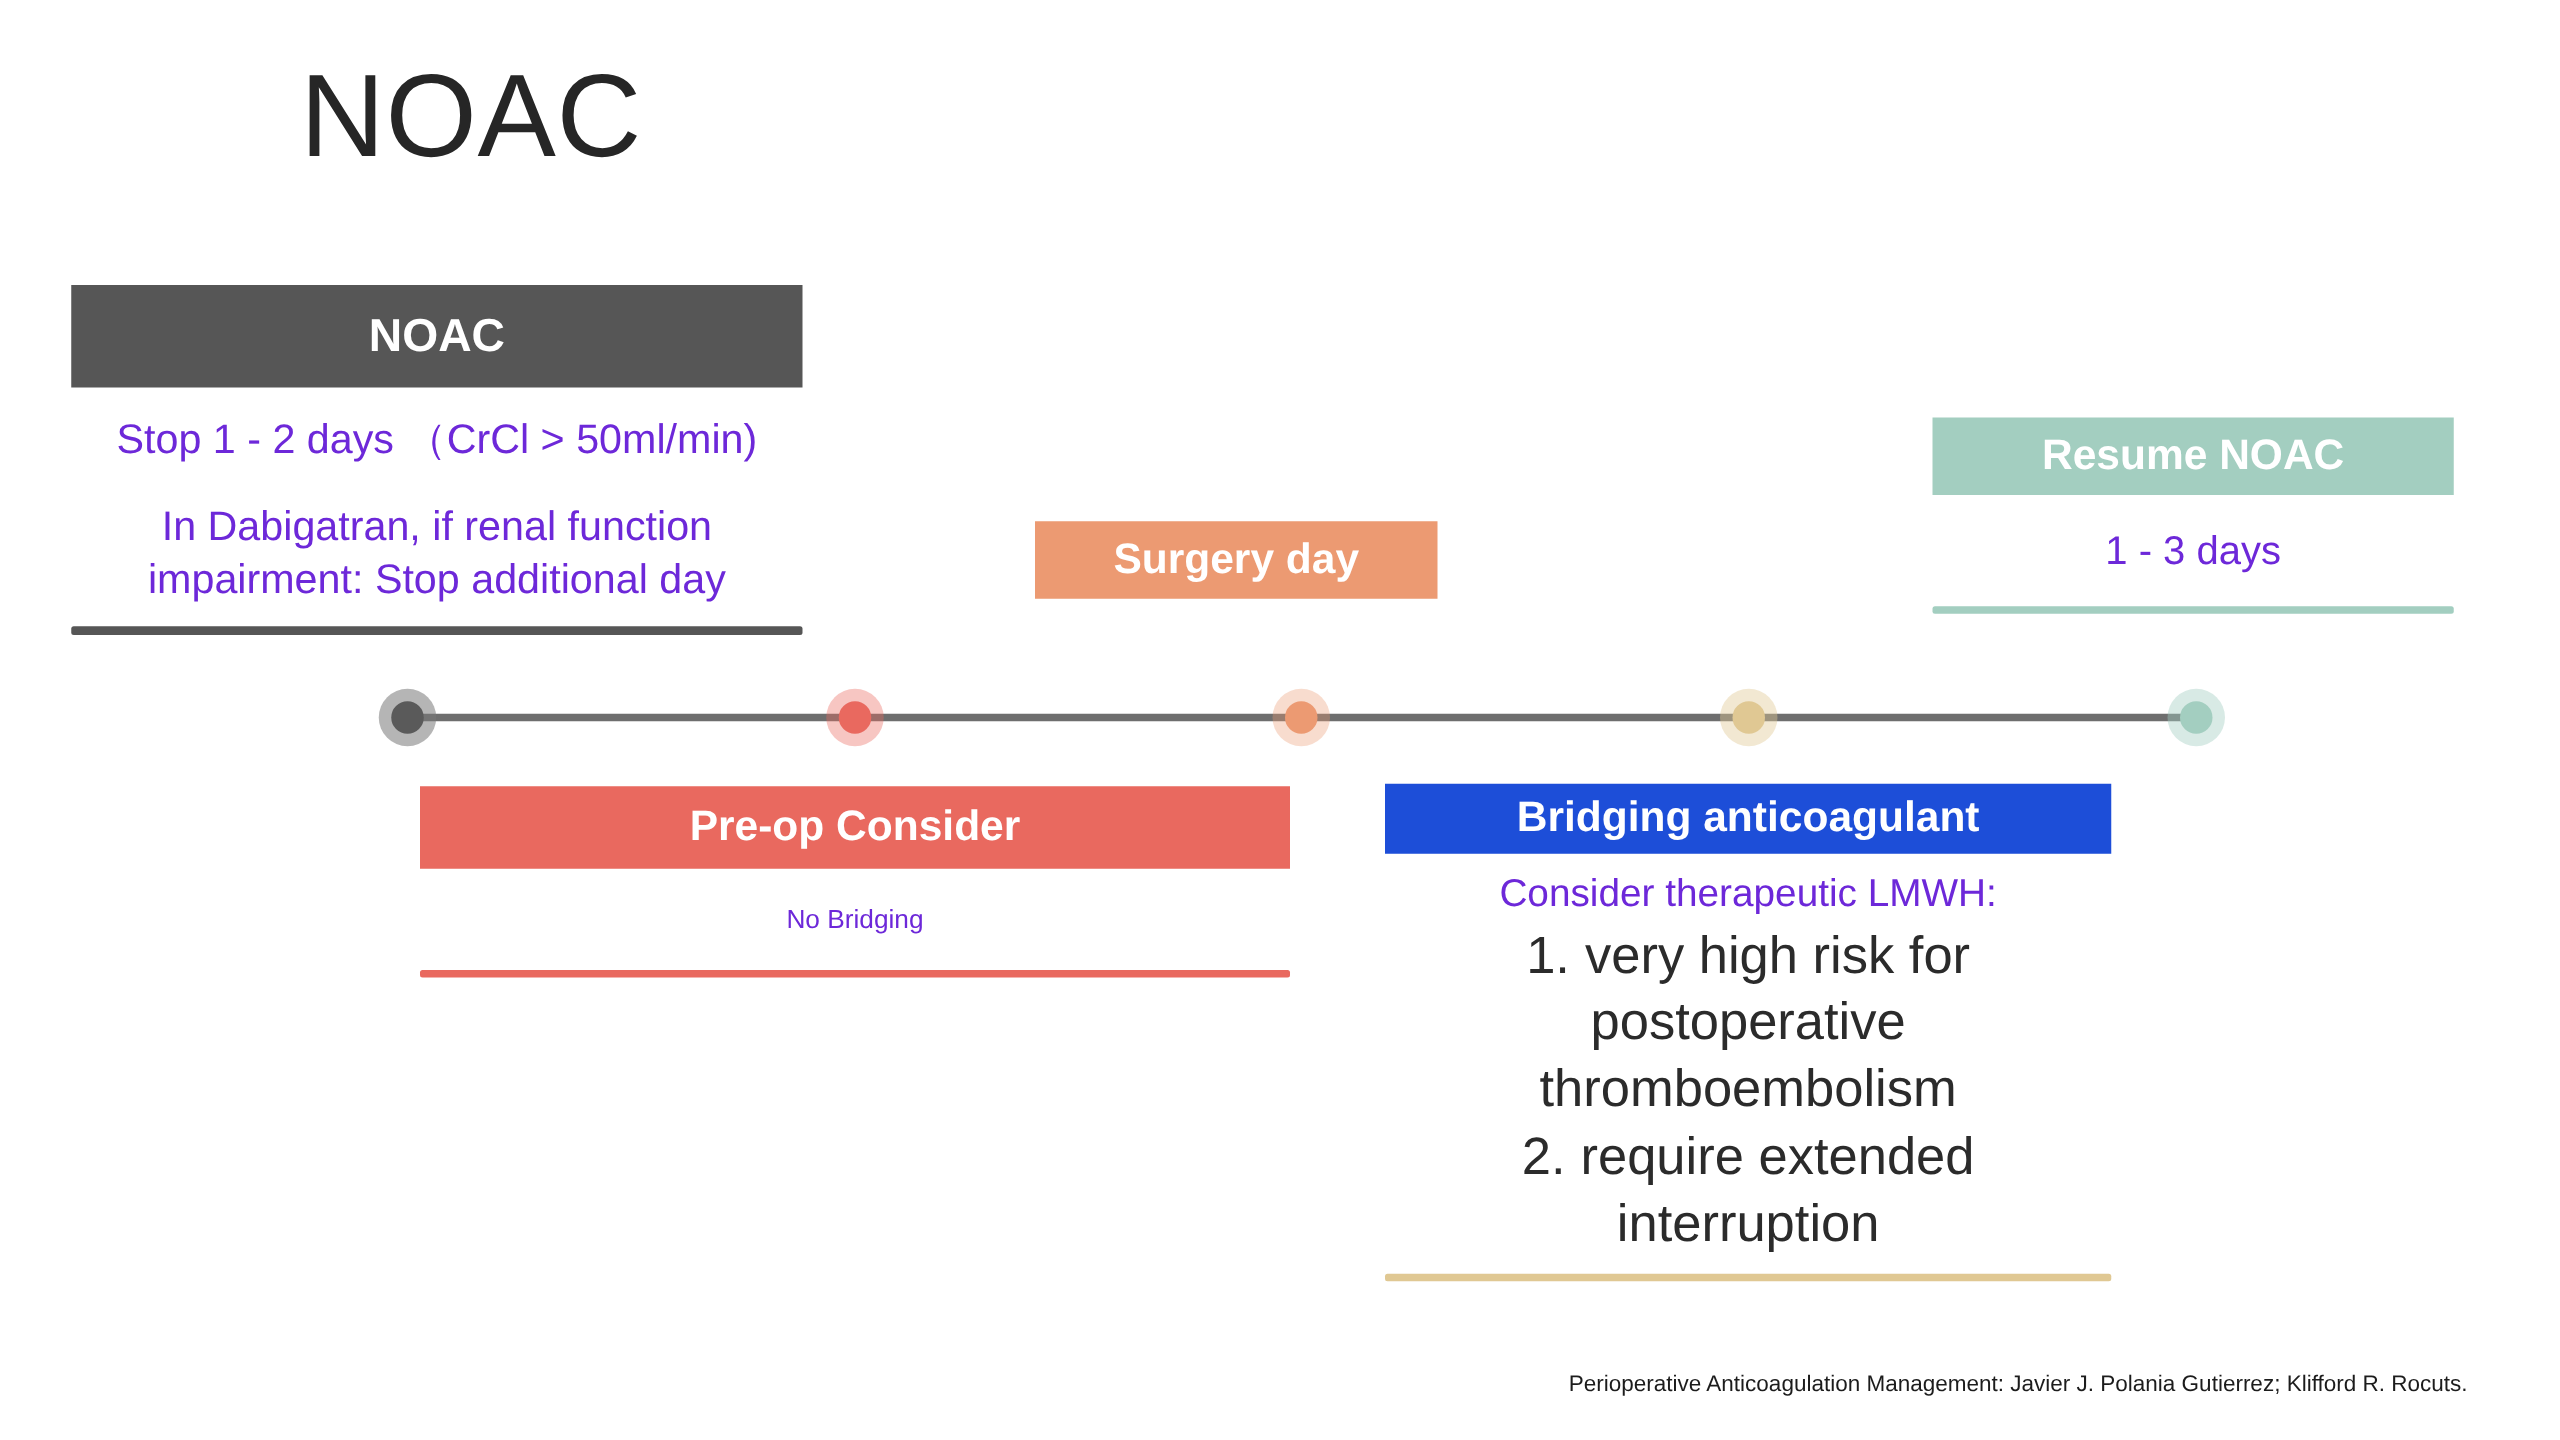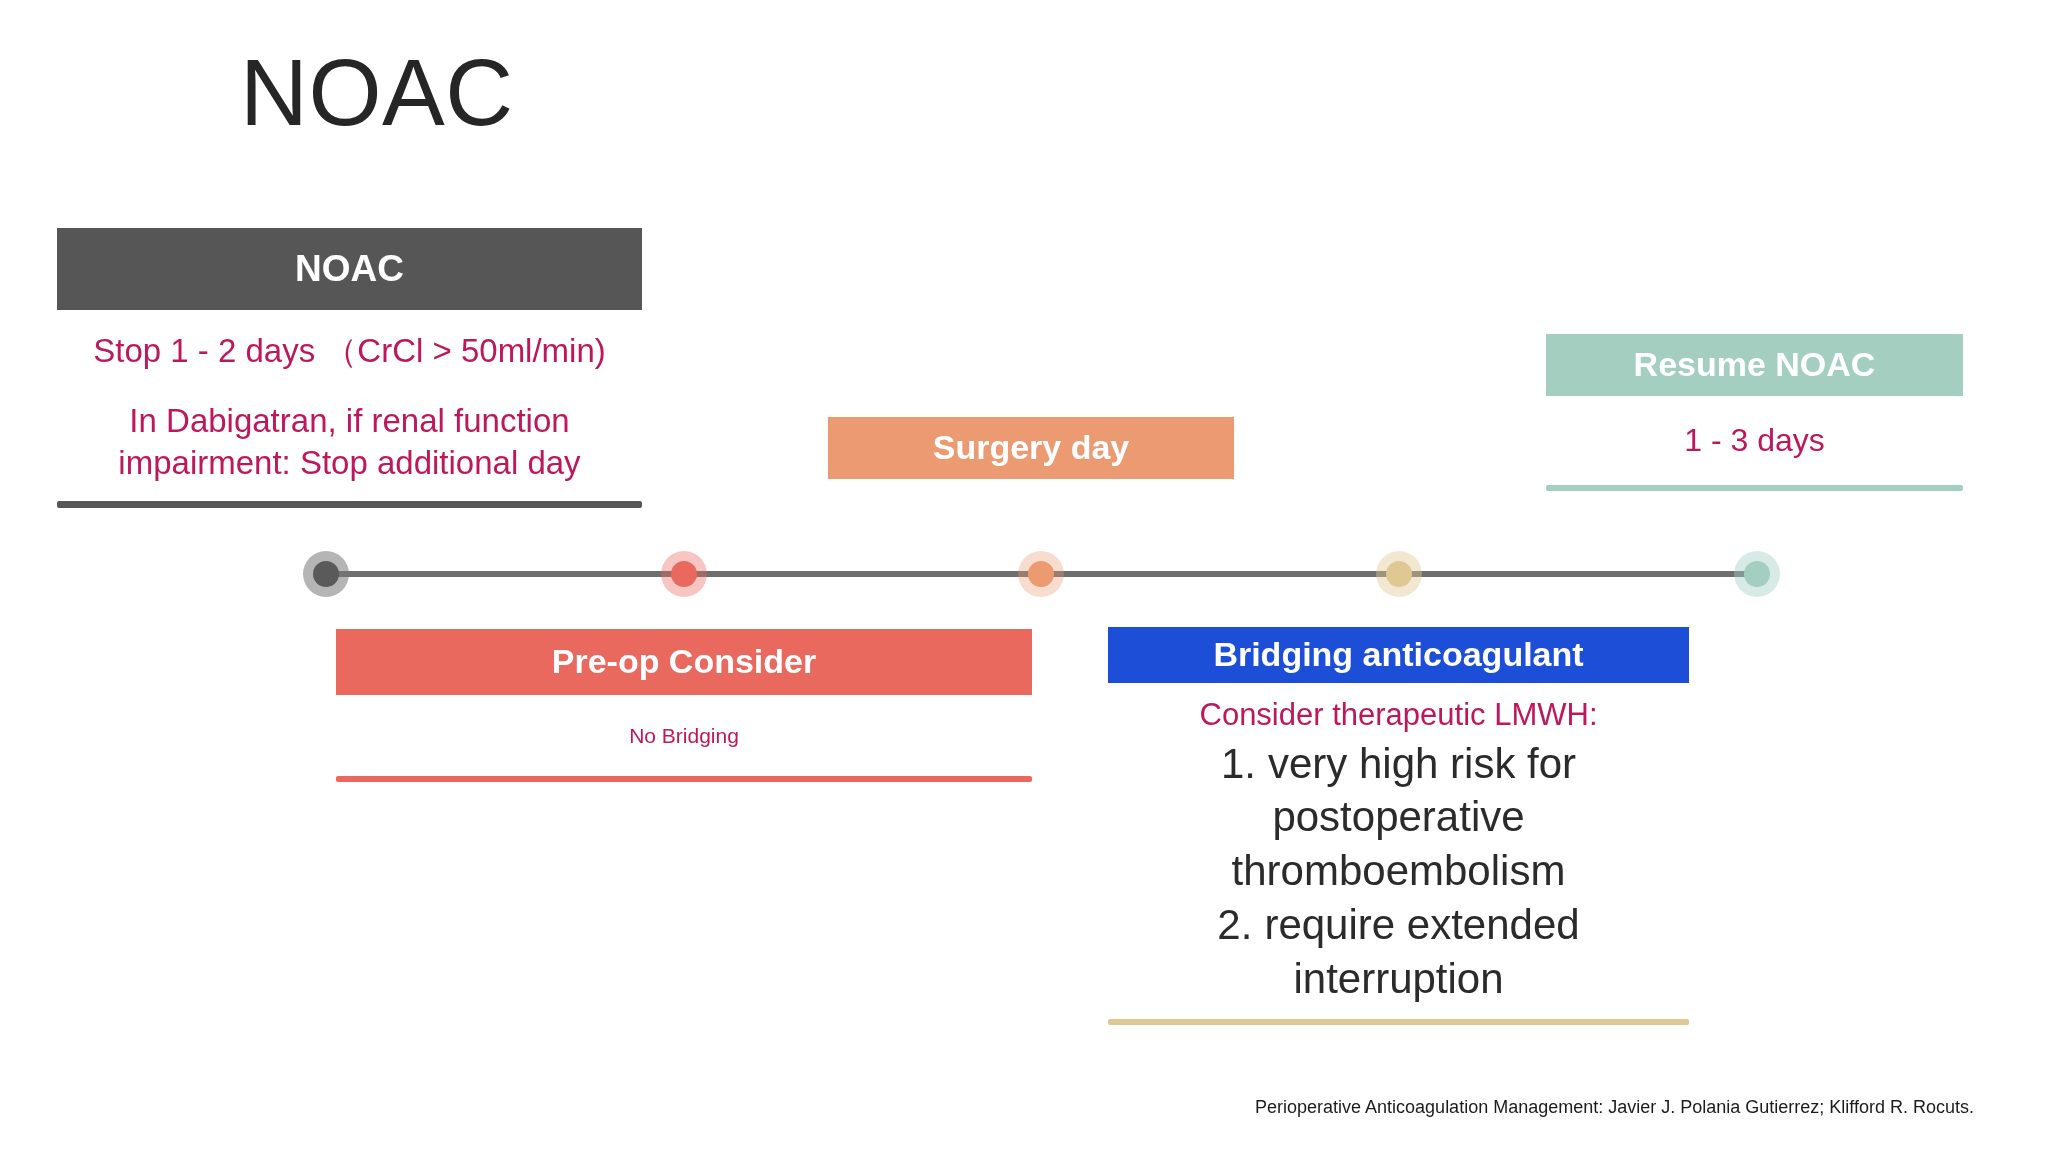--- a/index.html
+++ b/index.html
@@ -86,21 +86,21 @@
     line-height: 1.1;
   }
 
   .rule {
     width: 100%;
     border-radius: 2px;
   }
 
   .body-text {
     text-align: center;
-    color: #be185d;
+    color: #6d28d9;
     font-weight: 400;
     line-height: 1.28;
   }
 
   
   #noac-block { left: 57px; top: 228px; width: 585px; }
   #noac-block .pill {
     height: 82px;
     background: #565656;
     font-size: 37px;
@@ -114,21 +114,21 @@
     margin-top: 28px;
     font-size: 33px;
   }
   #noac-block .rule {
     margin-top: 16px;
     height: 7px;
     background: #565656;
   }
 
   
-  #surgery-block { left: 828px; top: 417px; width: 406px; }
+  #surgery-block { left: 828px; top: 417px; width: 322px; }
   #surgery-block .pill {
     height: 62px;
     background: #ec9a72;
     font-size: 34px;
   }
 
   
   #resume-block { left: 1546px; top: 334px; width: 417px; }
   #resume-block .pill {
     height: 62px;

